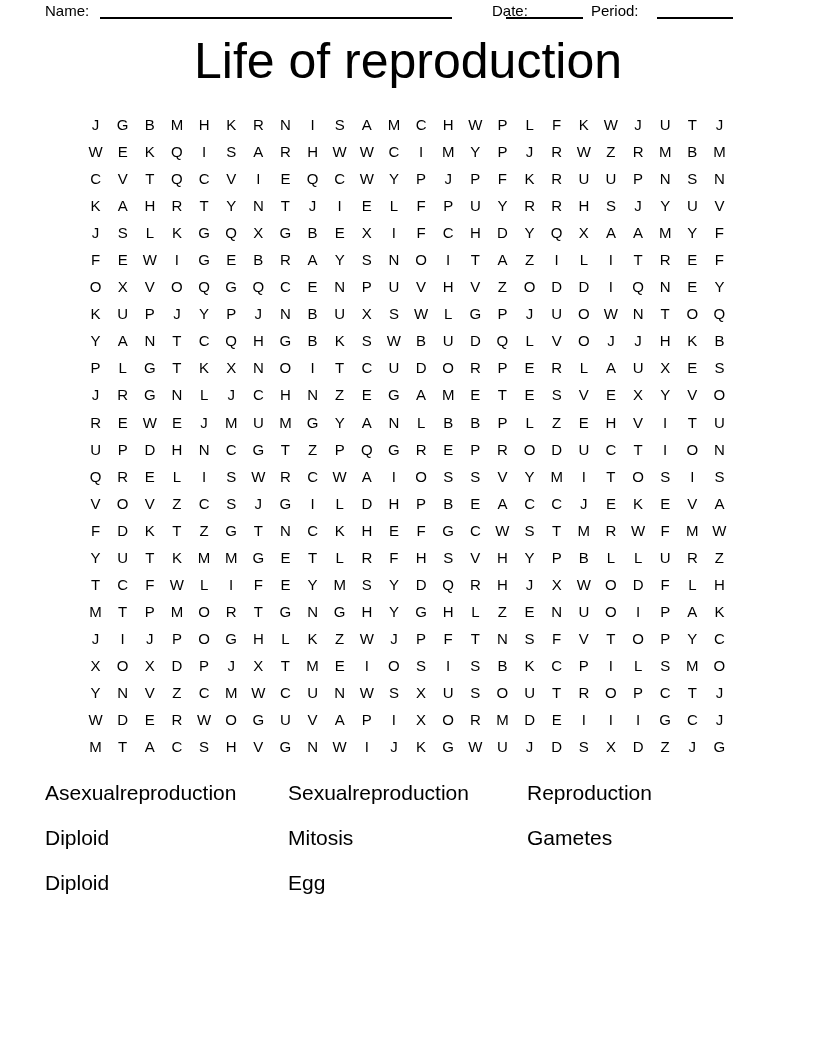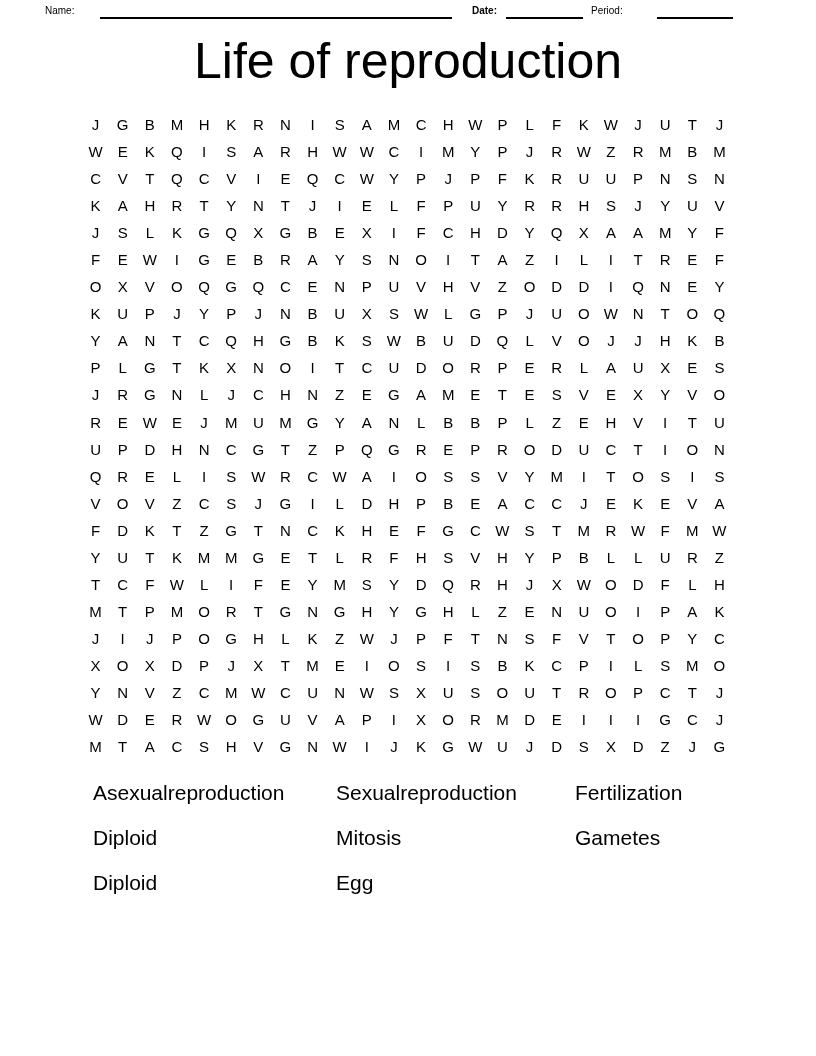--- a/index.html
+++ b/index.html
@@ -22,26 +22,26 @@
   }
   
   .header {
     position: absolute;
     left: 0; top: 0;
     width: 816px; height: 30px;
   }
   .hlabel {
     position: absolute;
     top: 2px;
-    font-size: 10px;
+    font-size: 15px;
     line-height: 17px;
     white-space: nowrap;
   }
   .name-label   { left: 45px;  }
-  .date-label   { left: 472px; font-weight: bold; }
+  .date-label   { left: 492px; }
   .period-label { left: 591px; }
   .blank {
     position: absolute;
     top: 0;
     height: 17px;
     border-bottom: 2px solid #000000;
   }
   .name-blank   { left: 100px; width: 352px; }
   .date-blank   { left: 506px; width: 77px;  }
   .period-blank { left: 657px; width: 76px;  }
@@ -79,21 +79,20 @@
     width: 740px;
     display: grid;
     grid-template-columns: 243px 239px auto;
     grid-auto-rows: 45px;
     font-size: 21px;
   }
   .word {
     display: flex;
     align-items: center;
     white-space: nowrap;
-    margin-left: 48px;
   }
 </style>
 </head>
 <body>
 
 <div class="page">
 
   <div class="header">
     <span class="hlabel name-label">Name:</span>
     <span class="blank name-blank"></span>
@@ -680,21 +679,21 @@
       <span class="cell">X</span>
       <span class="cell">D</span>
       <span class="cell">Z</span>
       <span class="cell">J</span>
       <span class="cell">G</span>
     </div>
 
   <div class="words">
       <div class="word">Asexualreproduction</div>
       <div class="word">Sexualreproduction</div>
-      <div class="word">Fertilization</div>
+      <div class="word">Reproduction</div>
       <div class="word">Diploid</div>
       <div class="word">Mitosis</div>
       <div class="word">Gametes</div>
       <div class="word">Diploid</div>
       <div class="word">Egg</div>
     </div>
 
 </div>
 
 </body></html>

